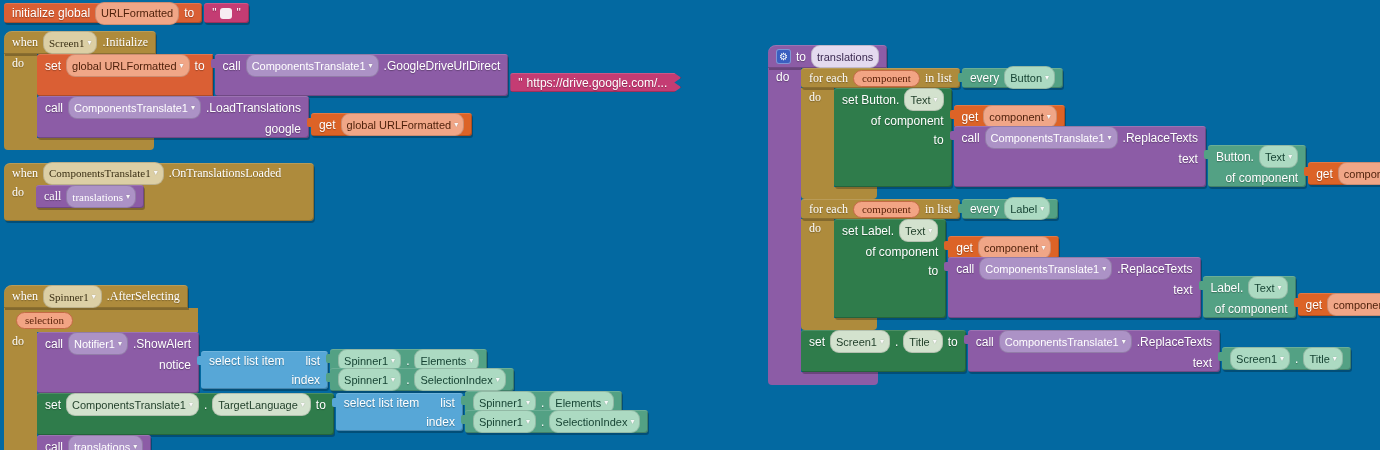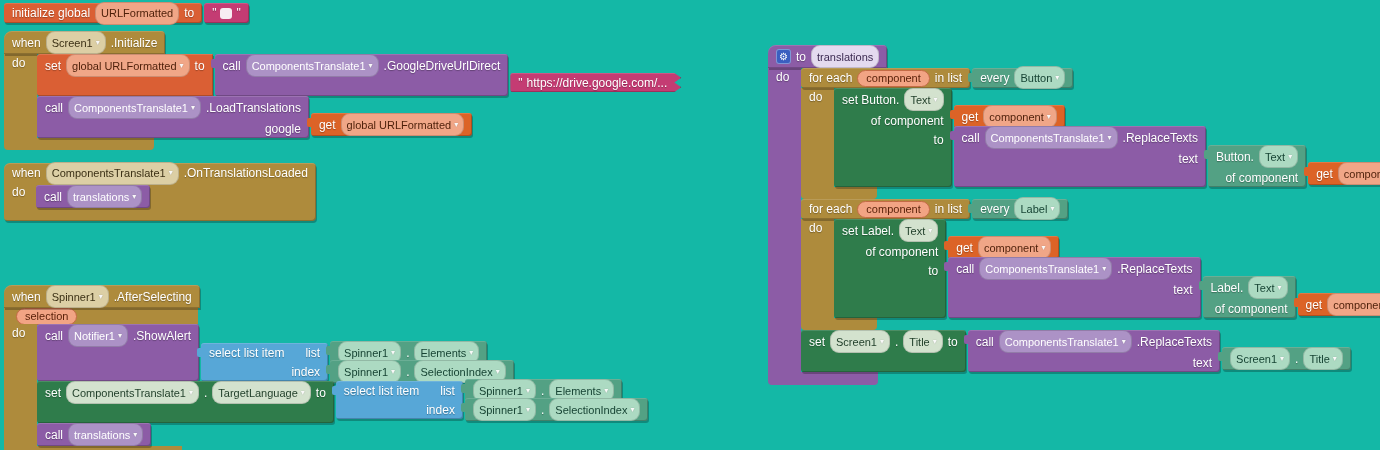--- a/index.html
+++ b/index.html
@@ -1,32 +1,32 @@
 <!DOCTYPE html>
 <html><head>
 <meta charset="utf-8">
 <style>
   html,body{margin:0;padding:0;background:#2e4a35;}
-  .cv{position:relative;width:1380px;height:450px;background:#14b8a6;overflow:hidden;
+  .cv{position:relative;width:1380px;height:450px;background:#0369a1;overflow:hidden;
       font-family:"Liberation Sans",sans-serif;font-size:12px;color:#fff;}
   .abs{position:absolute;}
   .blk{display:flex;flex-direction:column;border-radius:3px;position:relative;
        box-shadow:1px 2px 0 rgba(0,0,0,.25), inset 0 1px 0 rgba(255,255,255,.14), inset -1px -1px 0 rgba(0,0,0,.2);}
   .row{min-height:19px;display:flex;align-items:center;gap:5px;padding:0 8px;white-space:nowrap;}
   .row.end{justify-content:flex-end;}
   .row.fill{flex:1;}
   .row.top{align-items:flex-start;padding-top:3px;}
   .cons{display:inline-flex;align-items:stretch;}
   .plugs{display:flex;flex-direction:column;align-items:flex-start;}
   .prow{height:19px;display:flex;align-items:center;}
   .plugs>*{margin-left:2px;}
   .tab::before{content:"";position:absolute;left:-4px;top:5px;width:5px;height:9px;background:inherit;border-radius:2px 0 0 2px;}
   .lbl{text-shadow:0 1px 1px rgba(0,0,0,.3);}
   
-  .c-gold{background:#AE8B3C;}  .c-orange{background:#DA5F34;} .c-getor{background:#DC6327;}
+  .c-gold{background:#AE8B3C;font-family:Liberation Serif, serif;}  .c-orange{background:#DA5F34;} .c-getor{background:#DC6327;}
   .c-purple{background:#8C5CA6;} .c-green{background:#2F7C4B;} .c-teal{background:#53A184;}
   .c-blue{background:#57A7D7;}  .c-pink{background:#C43C73;}
   
   .chip{border-radius:9px;padding:0 6px;height:23px;display:inline-flex;align-items:center;gap:3px;
         font-size:11px;white-space:nowrap;box-shadow:inset 0 0 0 1px rgba(0,0,0,.15);}
   .ch-gold{background:#DCCFA5;color:#3b3015;}
   .ch-orange{background:#F0A687;color:#4d1f09;}
   .ch-purple{background:#AC92C6;color:#fff;}
   .ch-procname{background:#E4DAEF;color:#3c2a52;}
   .ch-green{background:#D3E2CE;color:#1f3d28;}
@@ -187,39 +187,42 @@
     <div class="blk c-gold hdr" style="min-width:182px">
       <div class="row">
         <span class="lbl">when</span>
         <span class="chip ch-gold">
             <span>Spinner1</span>
             <span class="arr">▾</span>
           </span>
         <span class="lbl">.AfterSelecting</span>
       </div>
     </div>
-    <div class="c-gold" style="width:182px;height:16px;display:flex;align-items:center;padding-left:12px">
+    <div class="c-gold" style="width:182px;height:24px;display:flex;align-items:center;padding-left:12px">
       <span class="pill">selection</span>
     </div>
     <div class="bodywrap">
       <div class="docol c-gold">
           <span class="lbl">do</span>
         </div>
       <div class="stack">
 
         <div class="cons">
           <div class="blk c-purple">
             <div class="row">
               <span class="lbl">call</span>
               <span class="chip ch-purple">
                   <span>Notifier1</span>
                   <span class="arr">▾</span>
                 </span>
               <span class="lbl">.ShowAlert</span>
             </div>
+            <div class="row end">
+                <span class="lbl">notice</span>
+              </div>
             <div class="row fill"></div>
           </div>
           <div class="plugs">
             <div class="prow"></div>
             <div class="cons">
               <div class="blk c-blue tab">
                 <div class="row">
                     <span class="lbl">select list item</span>
                     <span class="lbl gapL">list</span>
                   </div>

